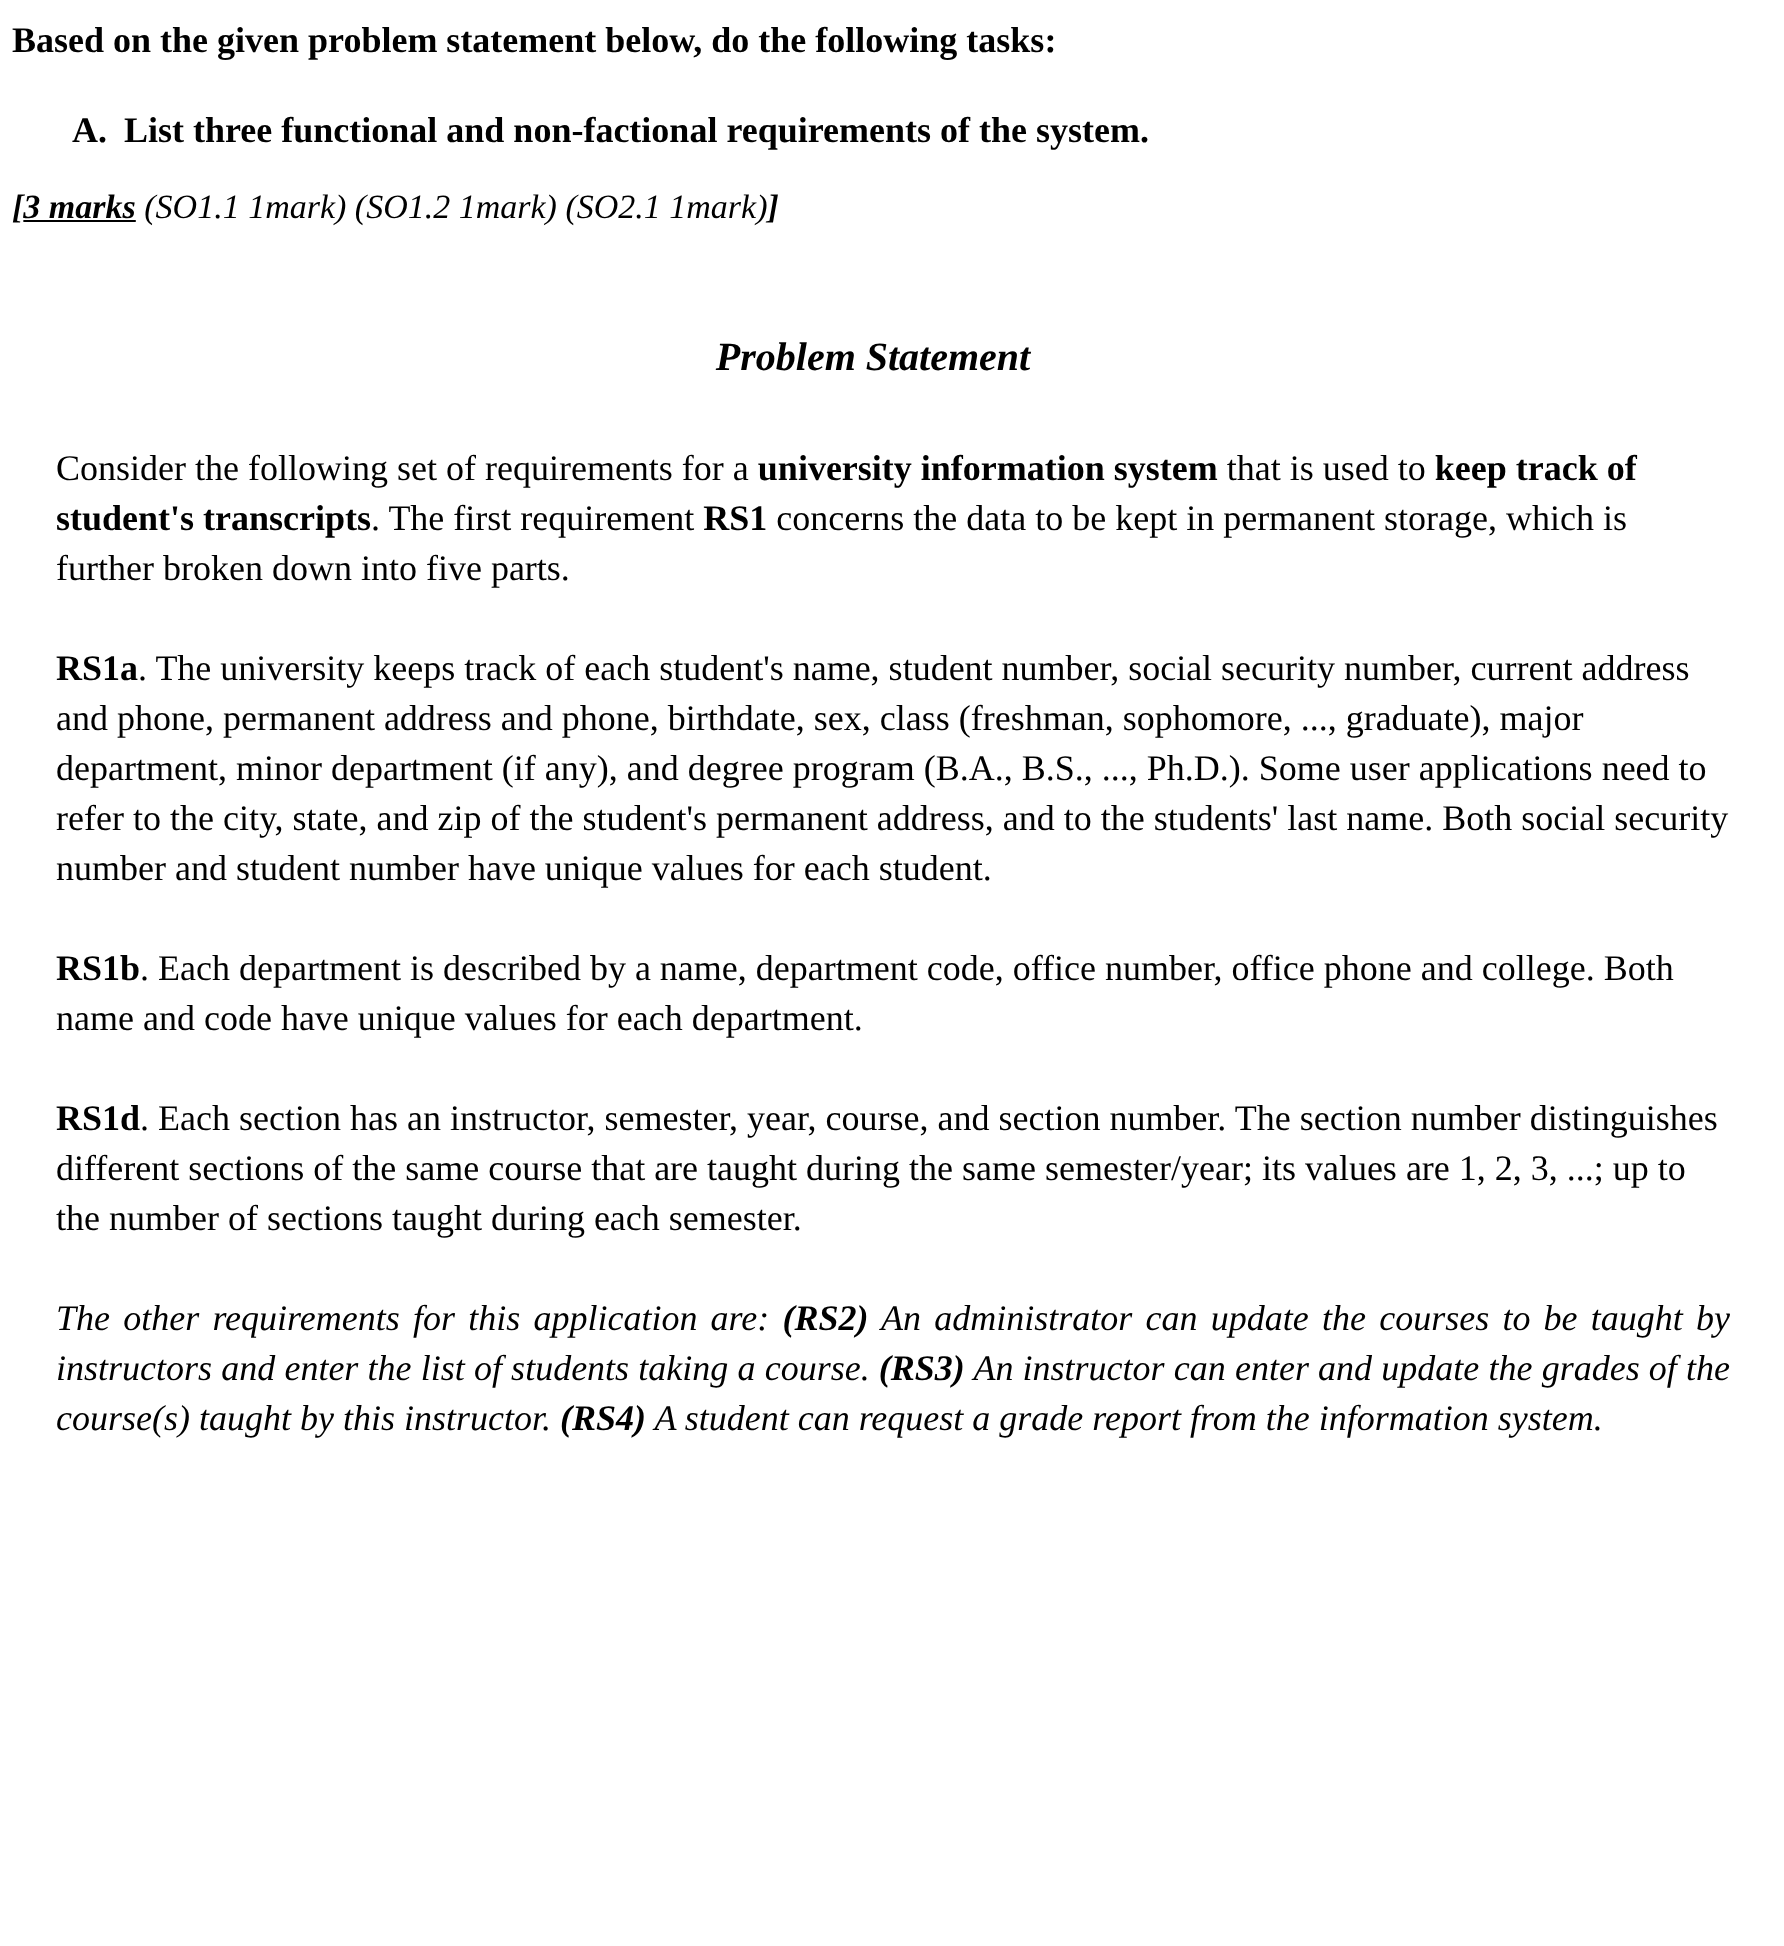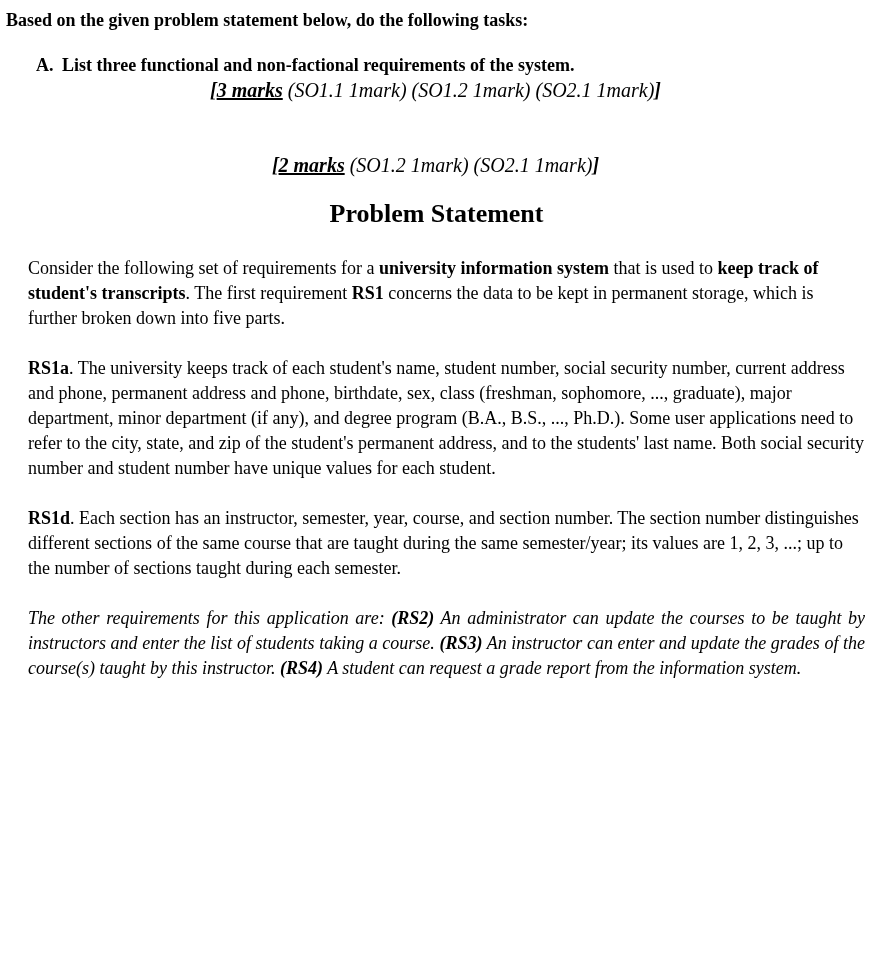--- a/index.html
+++ b/index.html
@@ -25,31 +25,32 @@
   .task { margin-bottom: 8px; }
   .task-a { margin-bottom: 52px; }
   .task-b { margin-bottom: 24px; }
   .task-line { font-weight: bold; }
   .task-letter {
     display: inline-block;
     width: 26px;
     margin-left: 30px;
   }
   .marks {
-    text-align: center;
-    font-size: 20px;
+    text-align: left;
+    font-size: 17px;
     line-height: 23px;
-    margin-top: 1px;
+    margin-top: 14px;
     padding-right: 2px;
   }
   .section-heading {
     text-align: center;
-    font-size: 26px;
+    font-size: 20px;
     font-weight: bold;
     margin: 24px 0 30px 0;
+    font-style: italic;
   }
   .para {
     margin: 0 2px 25px 22px;
   }
   .para.justify { text-align: justify; font-style: italic; }
   .s-b { font-weight: bold; }
   .s-i { font-style: italic; }
   .s-u { text-decoration: underline; }
 </style>
 </head>
@@ -60,29 +61,29 @@
   <p class="intro">Based on the given problem statement below, do the following tasks:</p>
 
   <div class="task task-a">
     <div class="task-line">
       <span class="task-letter">A.</span><span class="task-text">List three functional and non-factional requirements of the system.</span>
     </div>
     <div class="marks"><span class="s-b s-i">[</span><span class="s-b s-i s-u">3 marks</span><span class="s-i"> (SO1.1 1mark) (SO1.2 1mark) (SO2.1 1mark)</span><span class="s-b s-i">]</span></div>
   </div>
 
   <div class="task task-b">
-    <div class="marks"><span class="s-b s-i">[</span><span class="s-b s-i s-u">2 marks</span><span class="s-i"> (SO1.2 1mark) (SO2.1 1mark)</span><span class="s-b s-i">]</span></div>
   </div>
 
   <h2 class="section-heading">Problem Statement</h2>
 
   <p class="para"><span>Consider the following set of requirements for a </span><span class="s-b">university information system</span><span> that is used to </span><span class="s-b">keep track of student's transcripts</span><span>. The first requirement </span><span class="s-b">RS1</span><span> concerns the data to be kept in permanent storage, which is further broken down into five parts.</span></p>
 
   <p class="para"><span class="s-b">RS1a</span><span>. The university keeps track of each student's name, student number, social security number, current address and phone, permanent address and phone, birthdate, sex, class (freshman, sophomore, ..., graduate), major department, minor department (if any), and degree program (B.A., B.S., ..., Ph.D.). Some user applications need to refer to the city, state, and zip of the student's permanent address, and to the students' last name. Both social security number and student number have unique values for each student.</span></p>
 
+  <p class="para"><span class="s-b">RS1b</span><span>. Each department is described by a name, department code, office number, office phone and college. Both name and code have unique values for each department.</span></p>
 
 
   <p class="para"><span class="s-b">RS1d</span><span>. Each section has an instructor, semester, year, course, and section number. The section number distinguishes different sections of the same course that are taught during the same semester/year; its values are 1, 2, 3, ...; up to the number of sections taught during each semester.</span></p>
 
 
   <p class="para justify"><span>The other requirements for this application are: </span><span class="s-b">(RS2)</span><span> An administrator can update the courses to be taught by instructors and enter the list of students taking a course. </span><span class="s-b">(RS3)</span><span> An instructor can enter and update the grades of the course(s) taught by this instructor. </span><span class="s-b">(RS4)</span><span> A student can request a grade report from the information system.</span></p>
 
 </div>
 
 </body></html>

